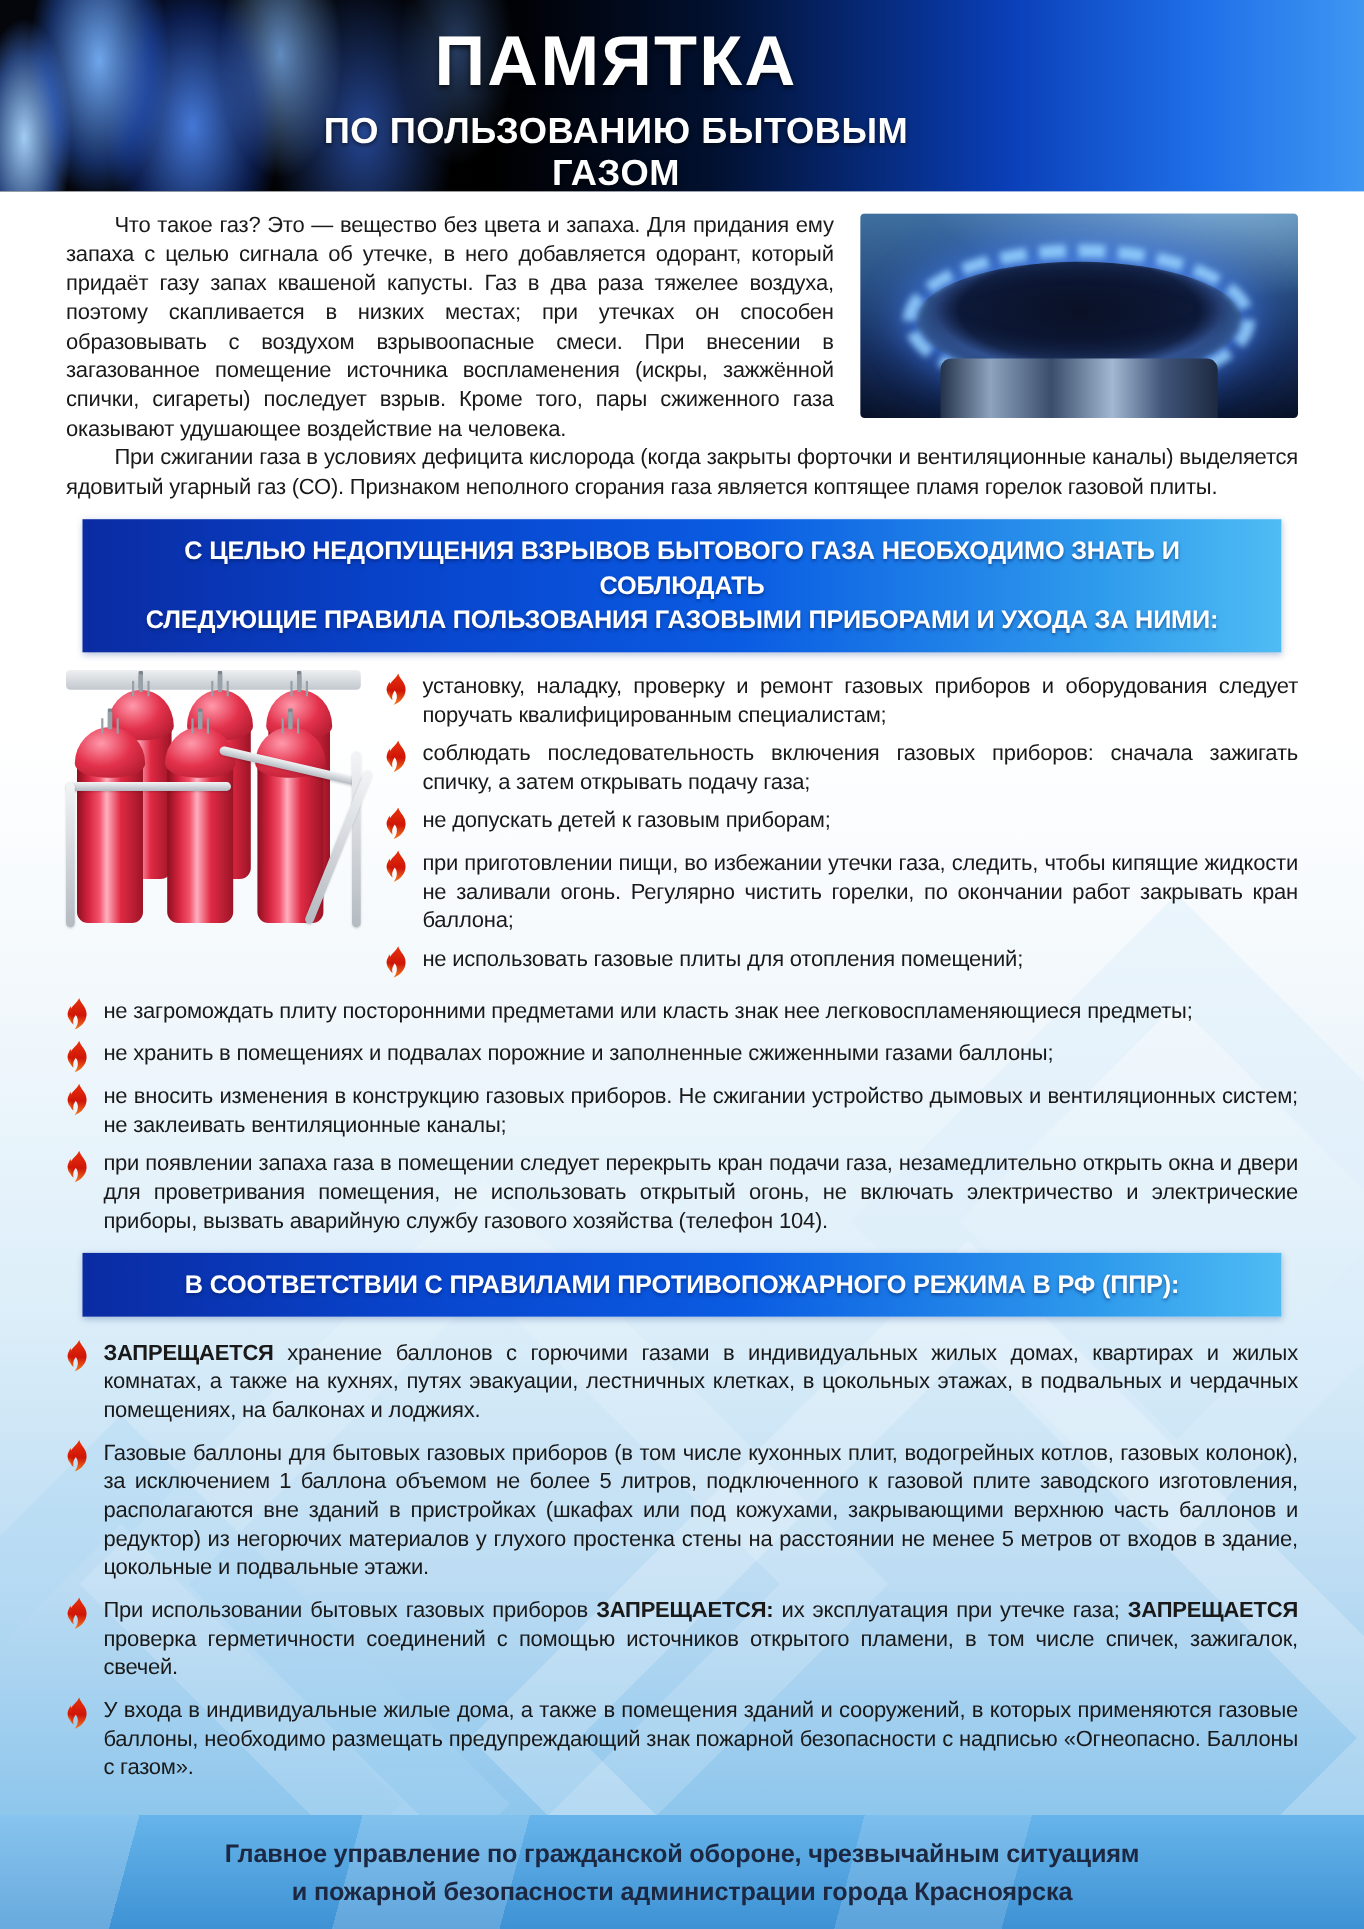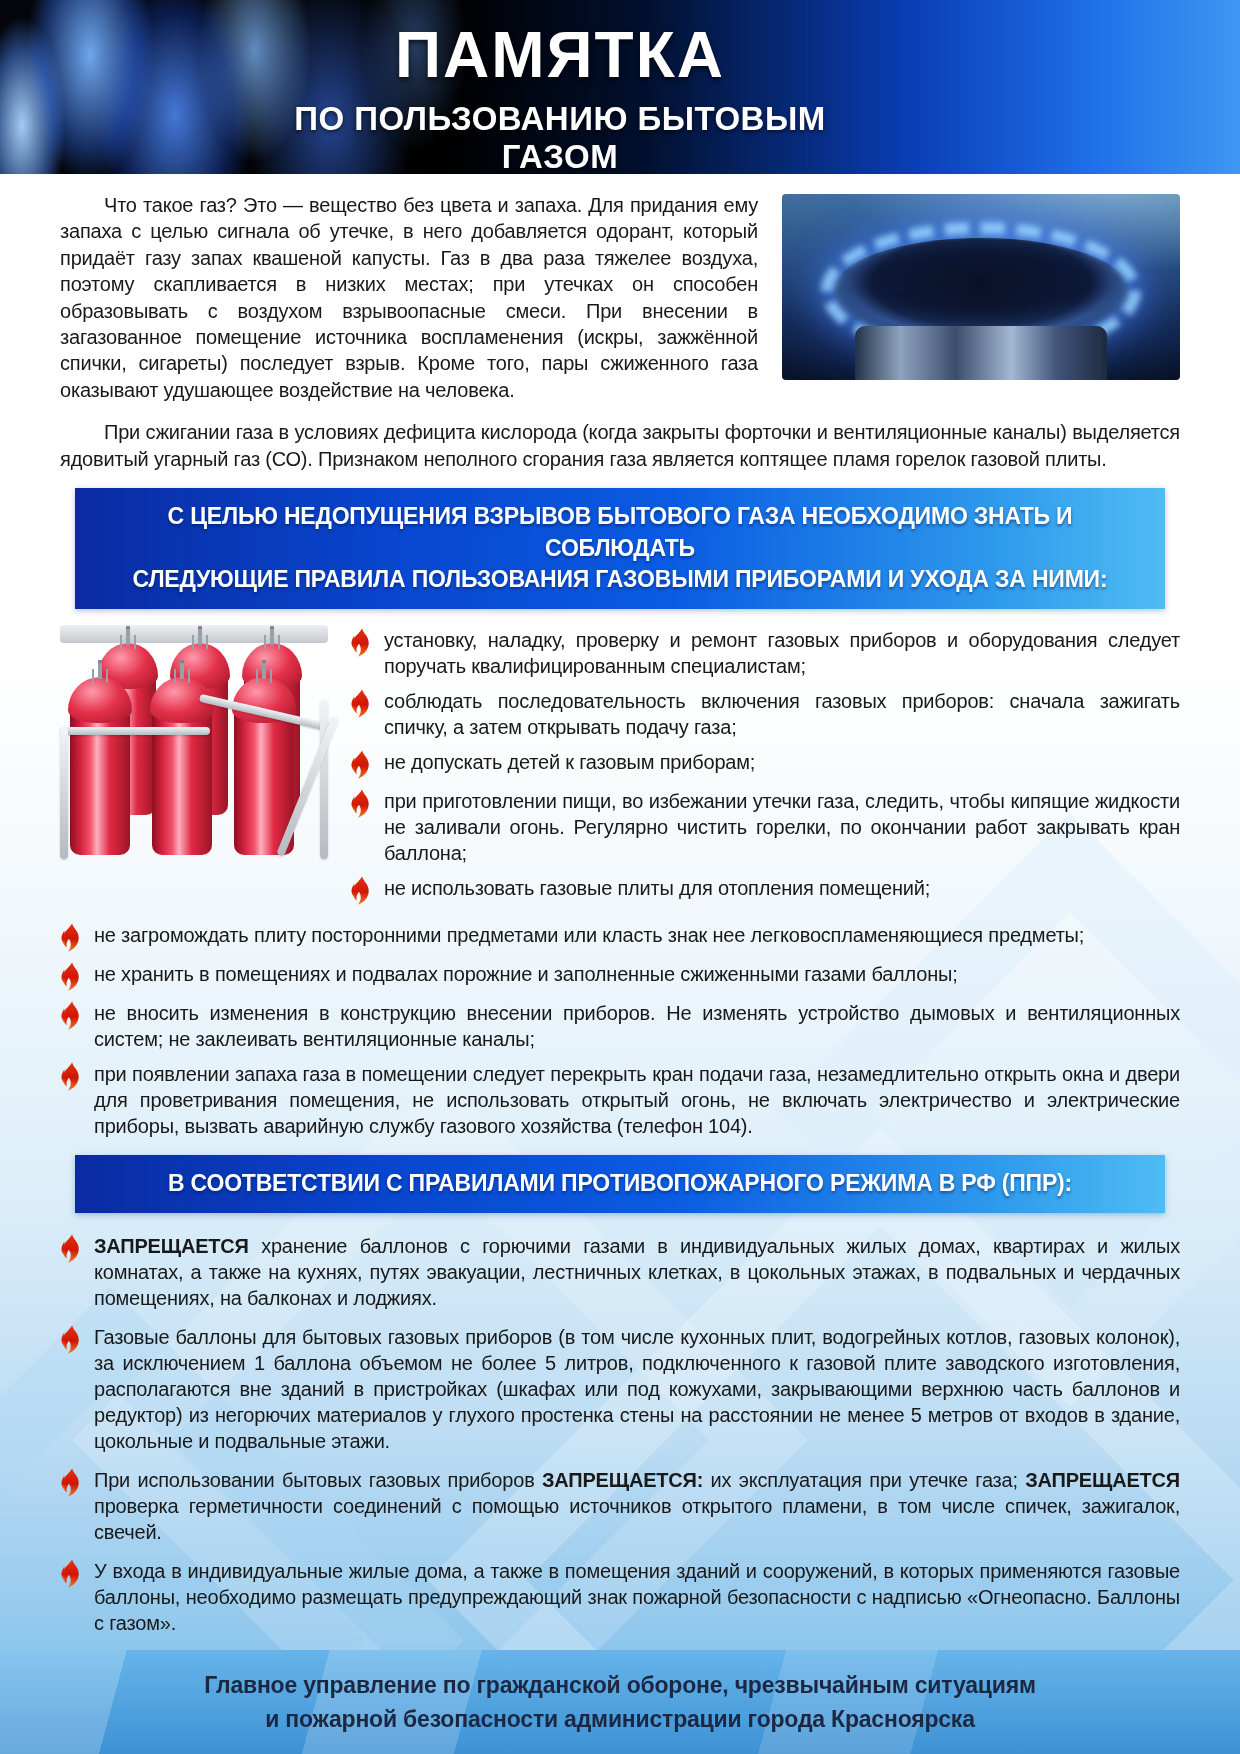--- a/index.html
+++ b/index.html
@@ -27,21 +27,21 @@
       radial-gradient(ellipse 80px 160px at 255px 50px, rgba(130,185,255,.75), transparent 70%),
       radial-gradient(ellipse 115px 200px at 330px 120px, rgba(60,115,240,.6), transparent 72%),
       radial-gradient(ellipse 75px 150px at 415px 45px, rgba(100,160,255,.38), transparent 70%);
   }
   .header-text{ position:absolute; left:250px; top:18px; width:620px; text-align:center; color:#fff; }
   .title{ font-size:64px; font-weight:bold; letter-spacing:2px; text-shadow:0 3px 5px rgba(0,0,0,.65); }
   .subtitle{ font-size:33px; font-weight:bold; margin-top:8px; letter-spacing:.5px; text-shadow:0 2px 4px rgba(0,0,0,.6); }
 
   .content{ position:relative; z-index:1; padding:18px 60px 0 60px; color:#191919; }
   .para{ font-size:20px; line-height:1.32; text-align:justify; text-indent:44px; letter-spacing:-0.2px; }
-  .para + .para{ margin-top:16px; }
+  .para + .para{ margin-top:0; }
 
   
   .burner{ float:right; width:398px; height:186px; margin:2px 0 10px 24px; border-radius:4px; position:relative; overflow:hidden;
     background:
       radial-gradient(ellipse 420px 170px at 78% -12%, rgba(150,195,225,.9) 0%, rgba(150,195,225,0) 60%),
       linear-gradient(180deg,#40719d 0%,#2a4f7c 35%,#14284f 68%,#070f22 100%); }
   .burner-ring{ position:absolute; left:50%; top:52%; width:296px; height:106px; transform:translate(-50%,-50%); border-radius:50%;
     background:radial-gradient(ellipse at 50% 42%, #0a1126 0%, #0d1938 52%, #22396b 62%, rgba(34,57,107,0) 68%);
     box-shadow:0 0 36px 12px rgba(70,130,245,.75), 0 0 90px 34px rgba(45,95,210,.45), inset 0 -10px 26px rgba(95,155,255,.55); }
   .burner-ring::before{ content:''; position:absolute; inset:-16px -12px; border-radius:50%;
@@ -225,21 +225,21 @@
   </span>
           <p class="rule-text"><span>не хранить в помещениях и подвалах порожние и заполненные сжиженными газами баллоны;</span></p>
         </div>
         <div class="rule">
           <span class="flame">
     <svg viewBox="0 0 22 30" aria-hidden="true">
       <path fill="url(#flameGrad)" d="M12.6 0 C13.8 5.2 20 8.6 19.6 15.8 C19.3 22.4 14.6 27.6 8.2 30 C11.9 25.2 12.4 20.3 9.3 16.2 C7.4 18.9 6.1 21.8 7.2 25.6 C3.4 22.7 2.2 17.6 3.6 12.8 C5.2 7.4 10.6 4.8 12.6 0 Z"></path>
       <path fill="url(#flameGrad)" d="M4.4 7.6 C3.2 10.4 1.2 12.6 1.6 16.4 C1.9 19.2 3.3 21.4 5.4 22.8 C3.9 19.6 4.5 16.9 6.2 14.2 C5.2 12.1 4.7 10 4.4 7.6 Z"></path>
     </svg>
   </span>
-          <p class="rule-text"><span>не вносить изменения в конструкцию внесении приборов. Не изменять устройство дымовых и вентиляционных систем; не заклеивать вентиляционные каналы;</span></p>
+          <p class="rule-text"><span>не вносить изменения в конструкцию газовых приборов. Не сжигании устройство дымовых и вентиляционных систем; не заклеивать вентиляционные каналы;</span></p>
         </div>
         <div class="rule">
           <span class="flame">
     <svg viewBox="0 0 22 30" aria-hidden="true">
       <path fill="url(#flameGrad)" d="M12.6 0 C13.8 5.2 20 8.6 19.6 15.8 C19.3 22.4 14.6 27.6 8.2 30 C11.9 25.2 12.4 20.3 9.3 16.2 C7.4 18.9 6.1 21.8 7.2 25.6 C3.4 22.7 2.2 17.6 3.6 12.8 C5.2 7.4 10.6 4.8 12.6 0 Z"></path>
       <path fill="url(#flameGrad)" d="M4.4 7.6 C3.2 10.4 1.2 12.6 1.6 16.4 C1.9 19.2 3.3 21.4 5.4 22.8 C3.9 19.6 4.5 16.9 6.2 14.2 C5.2 12.1 4.7 10 4.4 7.6 Z"></path>
     </svg>
   </span>
           <p class="rule-text"><span>при появлении запаха газа в помещении следует перекрыть кран подачи газа, незамедлительно открыть окна и двери для проветривания помещения, не использовать открытый огонь, не включать электричество и электрические приборы, вызвать аварийную службу газового хозяйства (телефон 104).</span></p>
         </div>

